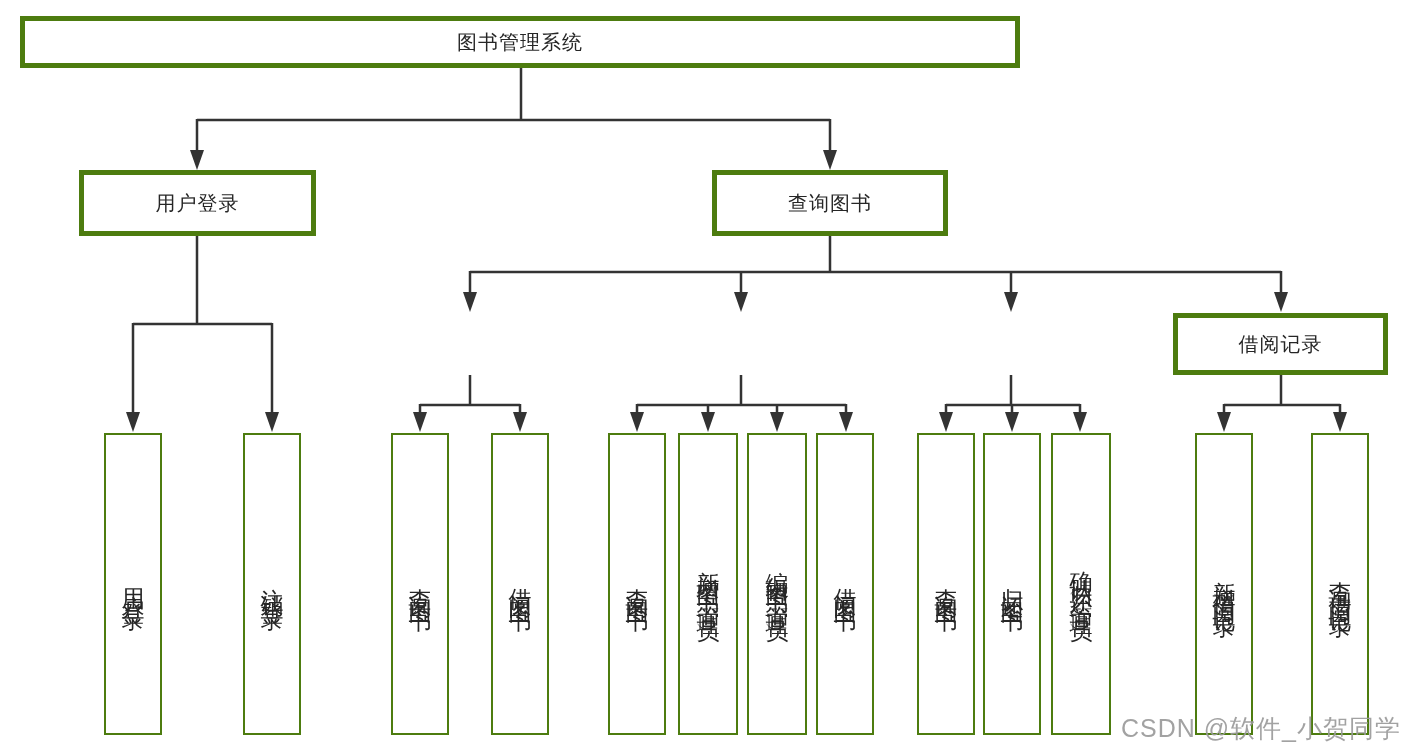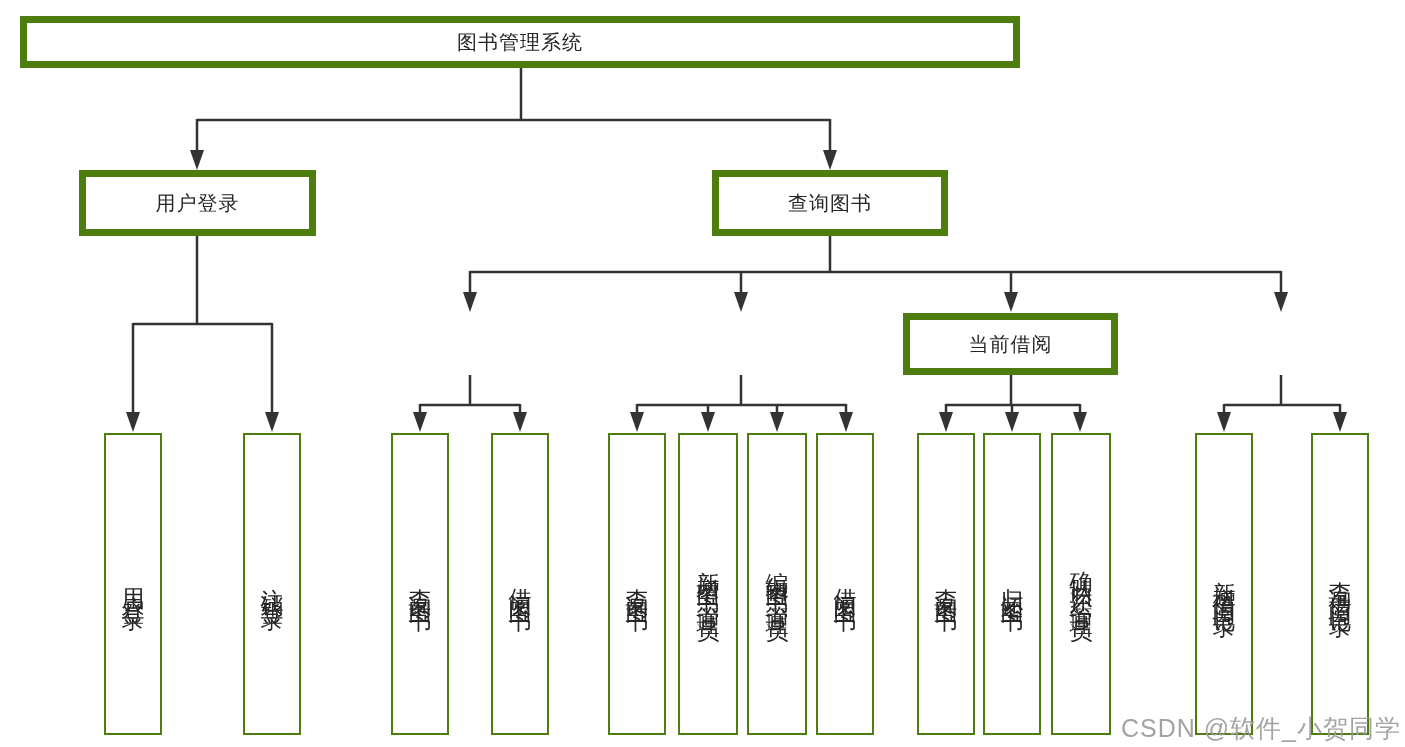--- a/index.html
+++ b/index.html
@@ -5,21 +5,21 @@
   html,body { margin:0; padding:0; background:#ffffff; }
   #stage {
     position:relative; width:1405px; height:747px;
     background:#ffffff; overflow:hidden;
     font-family:"Liberation Sans","DejaVu Sans",sans-serif;
     color:#262626;
   }
   #connectors { position:absolute; left:0; top:0; pointer-events:none; }
   .node {
     position:absolute; box-sizing:border-box; background:#ffffff;
-    border:7px solid #4d7c0f; display:flex; align-items:center; justify-content:center;
+    border:5px solid #4d7c0f; display:flex; align-items:center; justify-content:center;
     font-size:20px; letter-spacing:1px; color:#262626; z-index:2;
   }
   .leaf { border-width:2.5px; }
   .vtext {
     writing-mode:vertical-lr; -webkit-writing-mode:vertical-lr;
     font-size:23px; line-height:1; letter-spacing:7px; color:#262626;
   }
   .watermark {
     position:absolute; right:4px; bottom:2px; z-index:6;
     font-size:25px; color:#9b9b9b; letter-spacing:1px; opacity:0.92;
@@ -73,22 +73,22 @@
     <span>图书管理系统</span>
   </div>
 
   <div class="node" style="left:79px;top:170px;width:237px;height:66px">
     <span>用户登录</span>
   </div>
   <div class="node" style="left:712px;top:170px;width:236px;height:66px">
     <span>查询图书</span>
   </div>
 
-  <div class="node" style="left:903px;top:313px;width:215px;height:62px">
-    <span>当前借阅</span>
+  <div class="node" style="left:1173px;top:313px;width:215px;height:62px">
+    <span>借阅记录</span>
   </div>
 
   <div class="node leaf" style="left:104px;top:433px;width:58px;height:302px">
     <span class="vtext">用户登录</span>
   </div>
   <div class="node leaf" style="left:243px;top:433px;width:58px;height:302px">
     <span class="vtext">注销登录</span>
   </div>
 
   <div class="node leaf" style="left:391px;top:433px;width:58px;height:302px">

